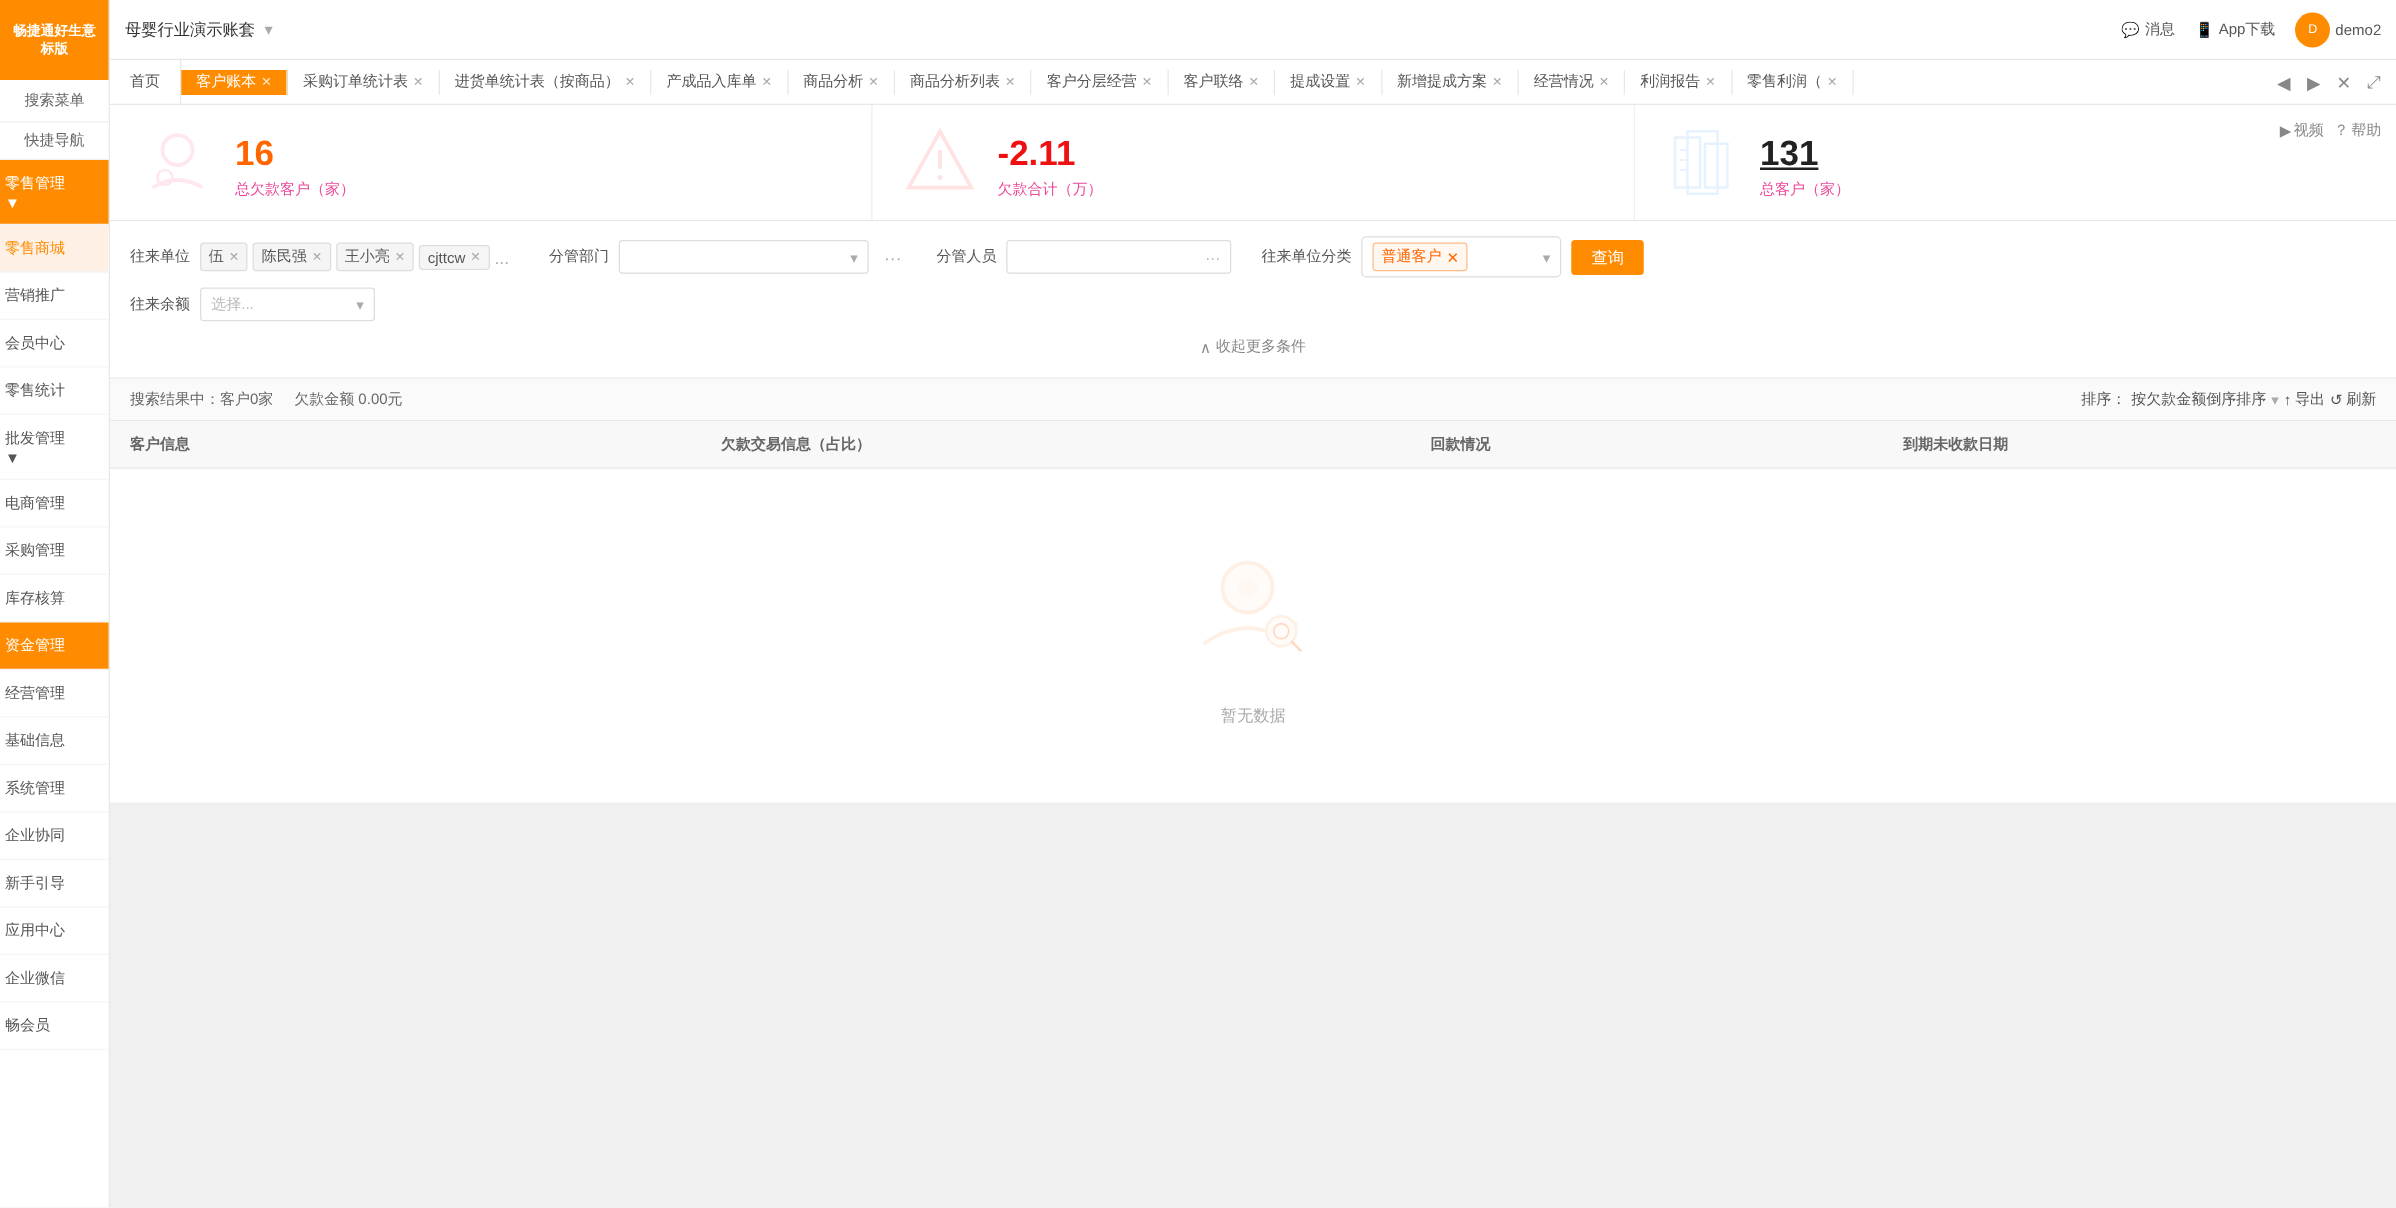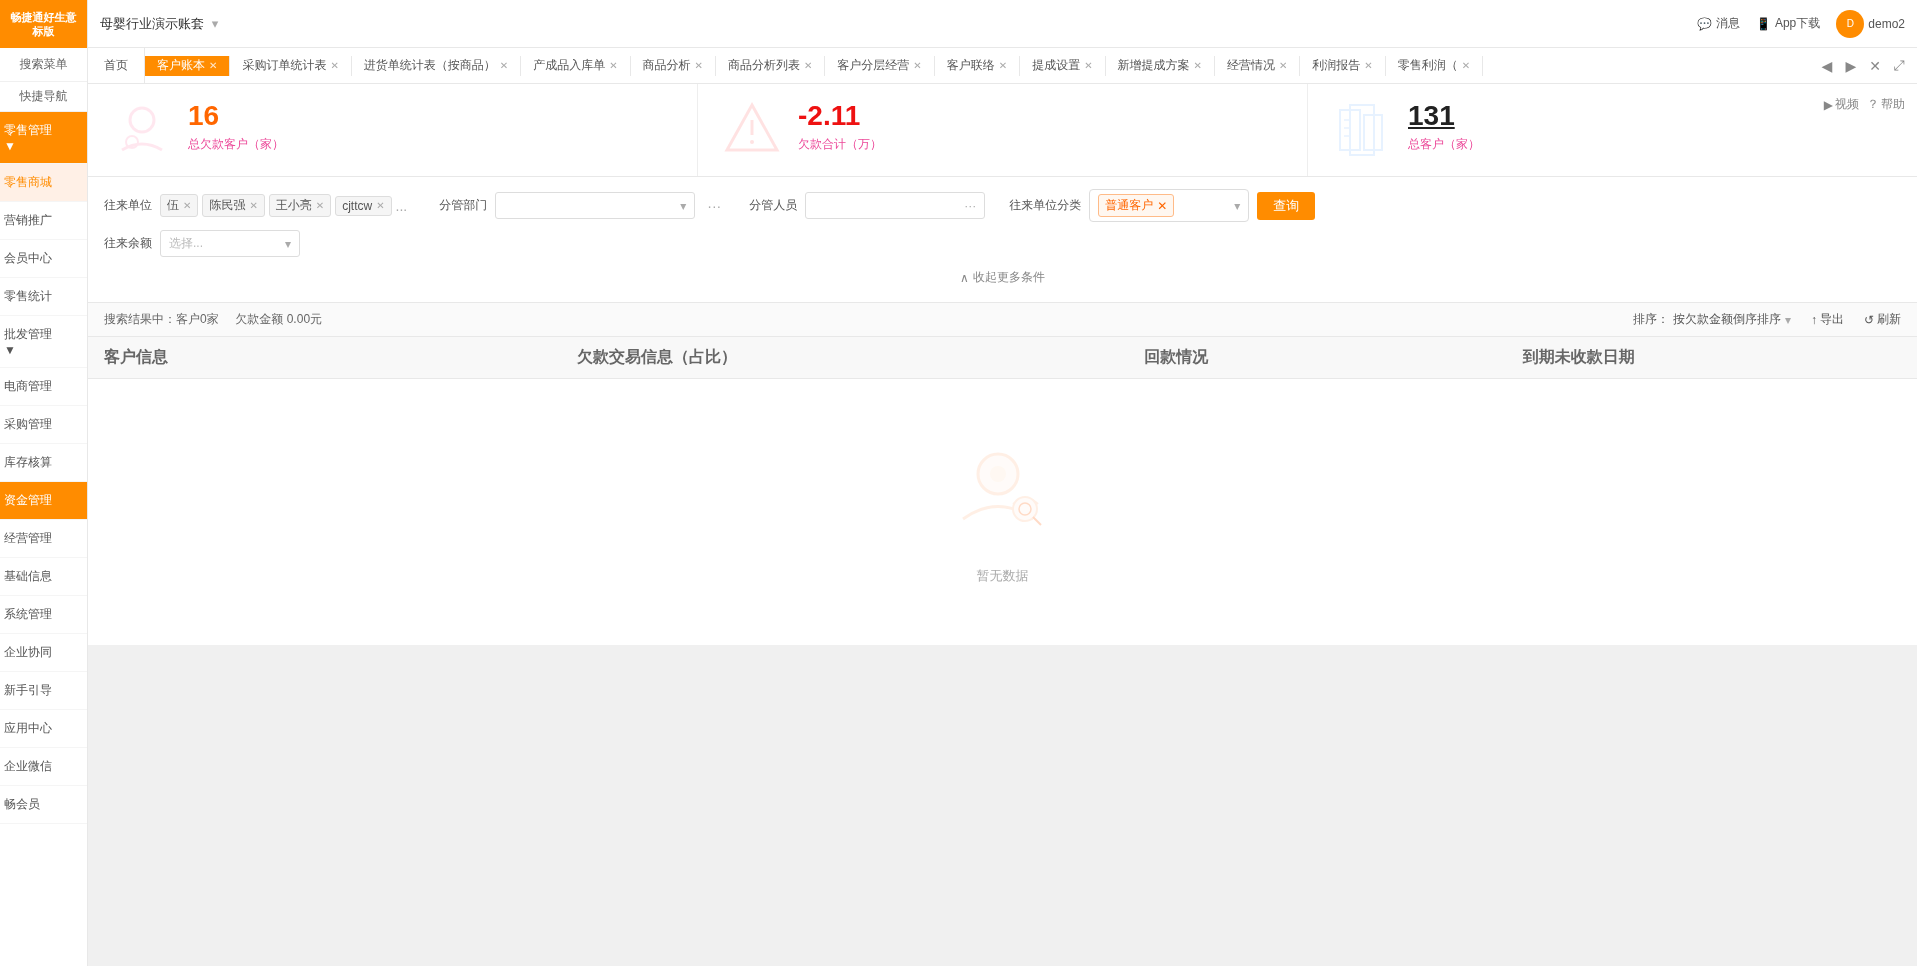--- a/index.html
+++ b/index.html
@@ -1,20 +1,20 @@
 <!DOCTYPE html>
 <html><head>
   <meta charset="utf-8">
   <style>
     * { box-sizing: border-box; margin: 0; padding: 0; }
     body { font-family: 'Microsoft YaHei', Arial, sans-serif; font-size: 12px; background: #f5f5f5; color: #333; display: flex; height: 100vh; overflow: hidden; }
 
     
     .sidebar { width: 88px; background: #fff; display: flex; flex-direction: column; border-right: 1px solid #e8e8e8; flex-shrink: 0; overflow-y: auto; }
-    .sidebar-logo { background: #ff8c00; padding: 8px; display: flex; align-items: center; justify-content: center; height: 48px; }
+    .sidebar-logo { background: #ff8c00; padding: 8px; display: flex; align-items: center; justify-content: center; height: 64px; }
     .sidebar-logo-text { color: #fff; font-size: 11px; font-weight: bold; text-align: center; line-height: 1.3; }
     .sidebar-search { padding: 8px 0; text-align: center; font-size: 12px; color: #666; cursor: pointer; border-bottom: 1px solid #f0f0f0; }
     .sidebar-nav { padding: 6px 0; text-align: center; font-size: 12px; color: #666; cursor: pointer; border-bottom: 1px solid #f0f0f0; }
     .sidebar-item { padding: 10px 4px; text-align: left; font-size: 12px; color: #555; cursor: pointer; border-bottom: 1px solid #f5f5f5; }
     .sidebar-item.active { background: #ff8c00; color: #fff; }
     .sidebar-item.active-sub { color: #ff8c00; background: #fff0e6; }
 
     
     .main { flex: 1; display: flex; flex-direction: column; overflow: hidden; }
 
@@ -33,21 +33,21 @@
     .nav-tab.active .close-x { color: rgba(255,255,255,0.8); }
     .nav-tab-home { padding: 0 16px; font-size: 12px; color: #555; cursor: pointer; border-right: 1px solid #e8e8e8; height: 36px; display: flex; align-items: center; flex-shrink: 0; }
     .nav-tab-controls { margin-left: auto; display: flex; align-items: center; gap: 4px; padding: 0 8px; }
     .nav-tab-ctrl-btn { width: 20px; height: 20px; display: flex; align-items: center; justify-content: center; cursor: pointer; color: #888; font-size: 14px; }
 
     
     .content { flex: 1; overflow-y: auto; background: #f0f0f0; padding: 0; }
 
     
     .summary-row { display: flex; background: #fff; border-bottom: 1px solid #e8e8e8; min-height: 90px; }
-    .summary-card { flex: 1; padding: 16px 24px; display: flex; align-items: flex-start; gap: 16px; border-right: 1px solid #eee; position: relative; }
+    .summary-card { flex: 1; padding: 16px 24px; display: flex; align-items: flex-end; gap: 16px; border-right: 1px solid #eee; position: relative; }
     .summary-card:last-child { border-right: none; }
     .summary-icon { width: 60px; height: 60px; opacity: 0.15; display: flex; align-items: center; justify-content: center; font-size: 48px; }
     .summary-icon-pink { color: #ff6699; }
     .summary-icon-red { color: #ff4444; }
     .summary-icon-blue { color: #66aaff; }
     .summary-info { display: flex; flex-direction: column; gap: 4px; }
     .summary-number { font-size: 28px; font-weight: bold; }
     .summary-number.green { color: #ff6600; }
     .summary-number.red { color: #ee1111; }
     .summary-number.dark { color: #222; text-decoration: underline; cursor: pointer; }
@@ -66,27 +66,27 @@
     .filter-select { min-width: 120px; border: 1px solid #ddd; border-radius: 3px; padding: 4px 8px; font-size: 12px; background: #fff; display: flex; align-items: center; justify-content: space-between; cursor: pointer; }
     .filter-select-wide { min-width: 200px; border: 1px solid #ddd; border-radius: 3px; padding: 4px 8px; font-size: 12px; background: #fff; display: flex; align-items: center; justify-content: space-between; cursor: pointer; }
     .filter-input { min-width: 180px; border: 1px solid #ddd; border-radius: 3px; padding: 4px 8px; font-size: 12px; background: #fff; display: flex; align-items: center; justify-content: space-between; cursor: pointer; }
     .filter-dots { color: #aaa; cursor: pointer; font-size: 14px; padding: 0 4px; }
     .filter-category-select { min-width: 160px; border: 1px solid #ddd; border-radius: 4px; padding: 4px 8px; font-size: 12px; background: #fff; display: flex; align-items: center; justify-content: space-between; cursor: pointer; }
     .query-btn { background: #ff8c00; color: #fff; border: none; border-radius: 3px; padding: 5px 16px; font-size: 13px; cursor: pointer; }
     .filter-collapse { display: flex; align-items: center; justify-content: center; font-size: 12px; color: #888; cursor: pointer; padding: 4px; gap: 4px; }
 
     
     .result-bar { background: #fafafa; padding: 8px 16px; display: flex; align-items: center; justify-content: space-between; border-bottom: 1px solid #e8e8e8; font-size: 12px; color: #666; }
-    .result-bar-right { display: flex; align-items: center; gap: 20px; }
+    .result-bar-right { display: flex; align-items: center; gap: 4px; }
     .sort-select { display: flex; align-items: center; gap: 4px; cursor: pointer; color: #555; }
     .action-btn { display: flex; align-items: center; gap: 3px; cursor: pointer; color: #555; }
 
     
     .table-wrap { background: #fff; }
-    .table-header { display: flex; padding: 10px 16px; background: #f8f8f8; border-bottom: 1px solid #e8e8e8; font-size: 16px; color: #666; font-weight: bold; }
+    .table-header { display: flex; padding: 10px 16px; background: #f8f8f8; border-bottom: 1px solid #e8e8e8; font-size: 12px; color: #666; font-weight: bold; }
     .table-col-1 { flex: 2.5; }
     .table-col-2 { flex: 3; }
     .table-col-3 { flex: 2; }
     .table-col-4 { flex: 2; }
 
     
     .empty-state { display: flex; flex-direction: column; align-items: center; justify-content: center; padding: 60px 0; }
     .empty-icon { font-size: 72px; opacity: 0.3; margin-bottom: 12px; }
     .empty-text { font-size: 13px; color: #aaa; }
 

